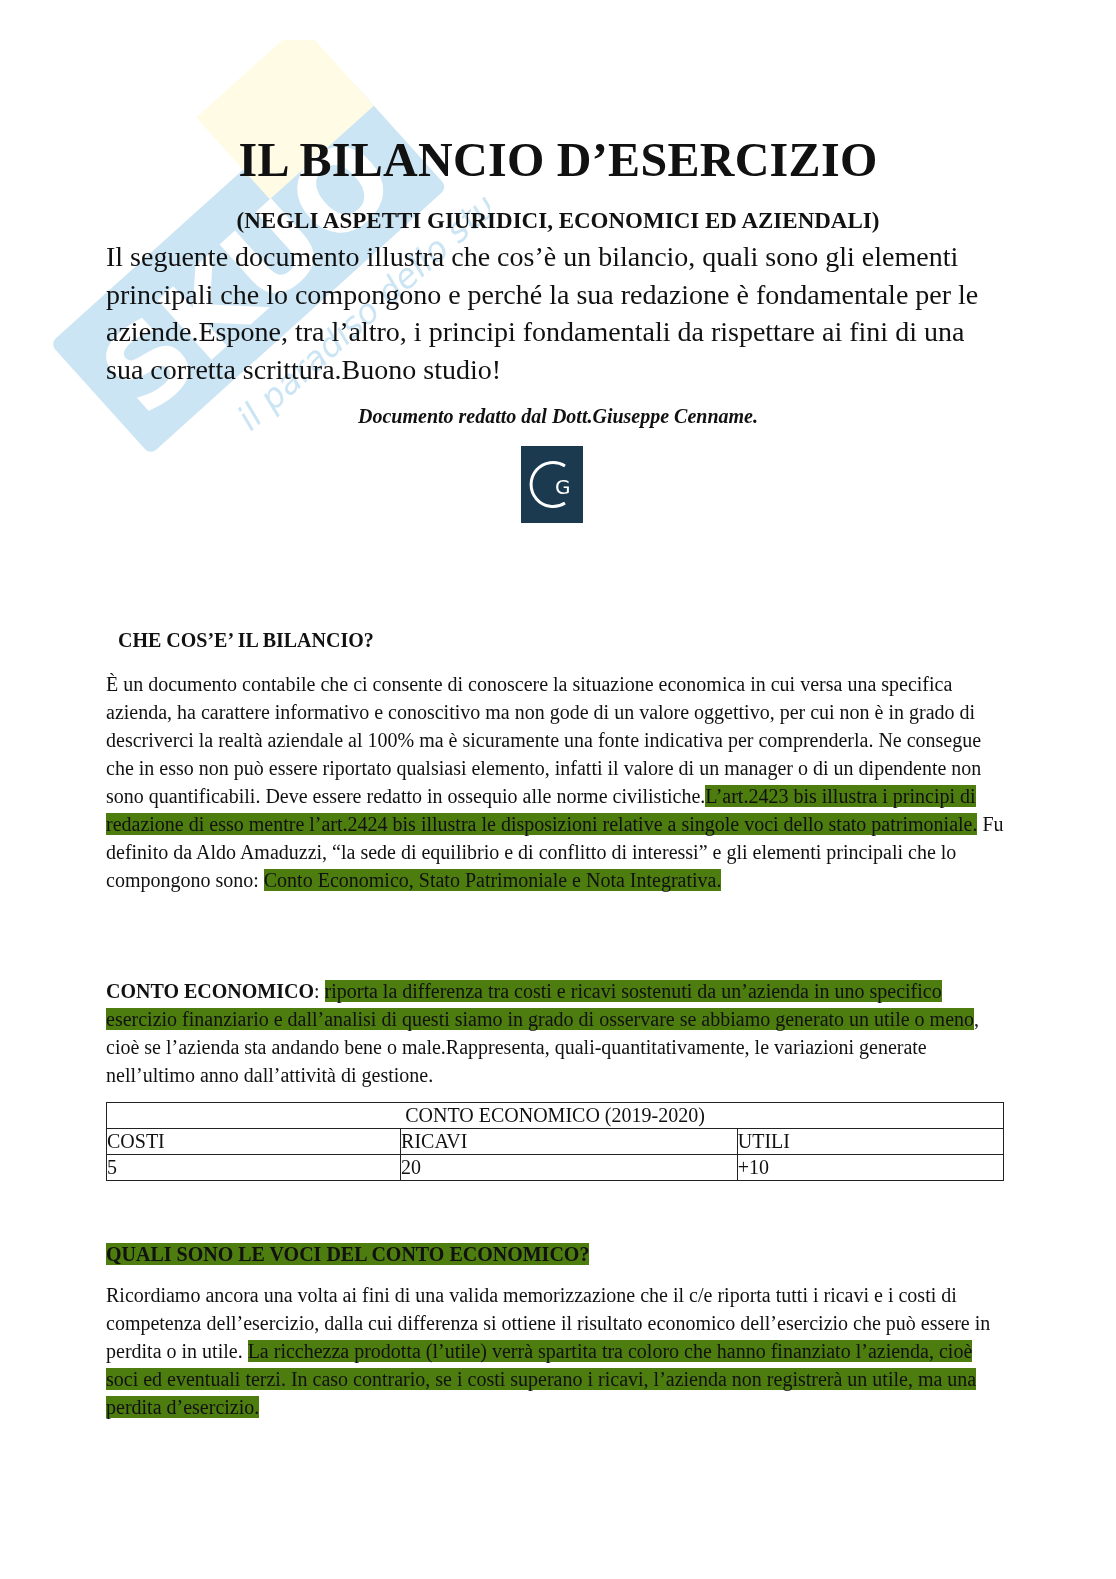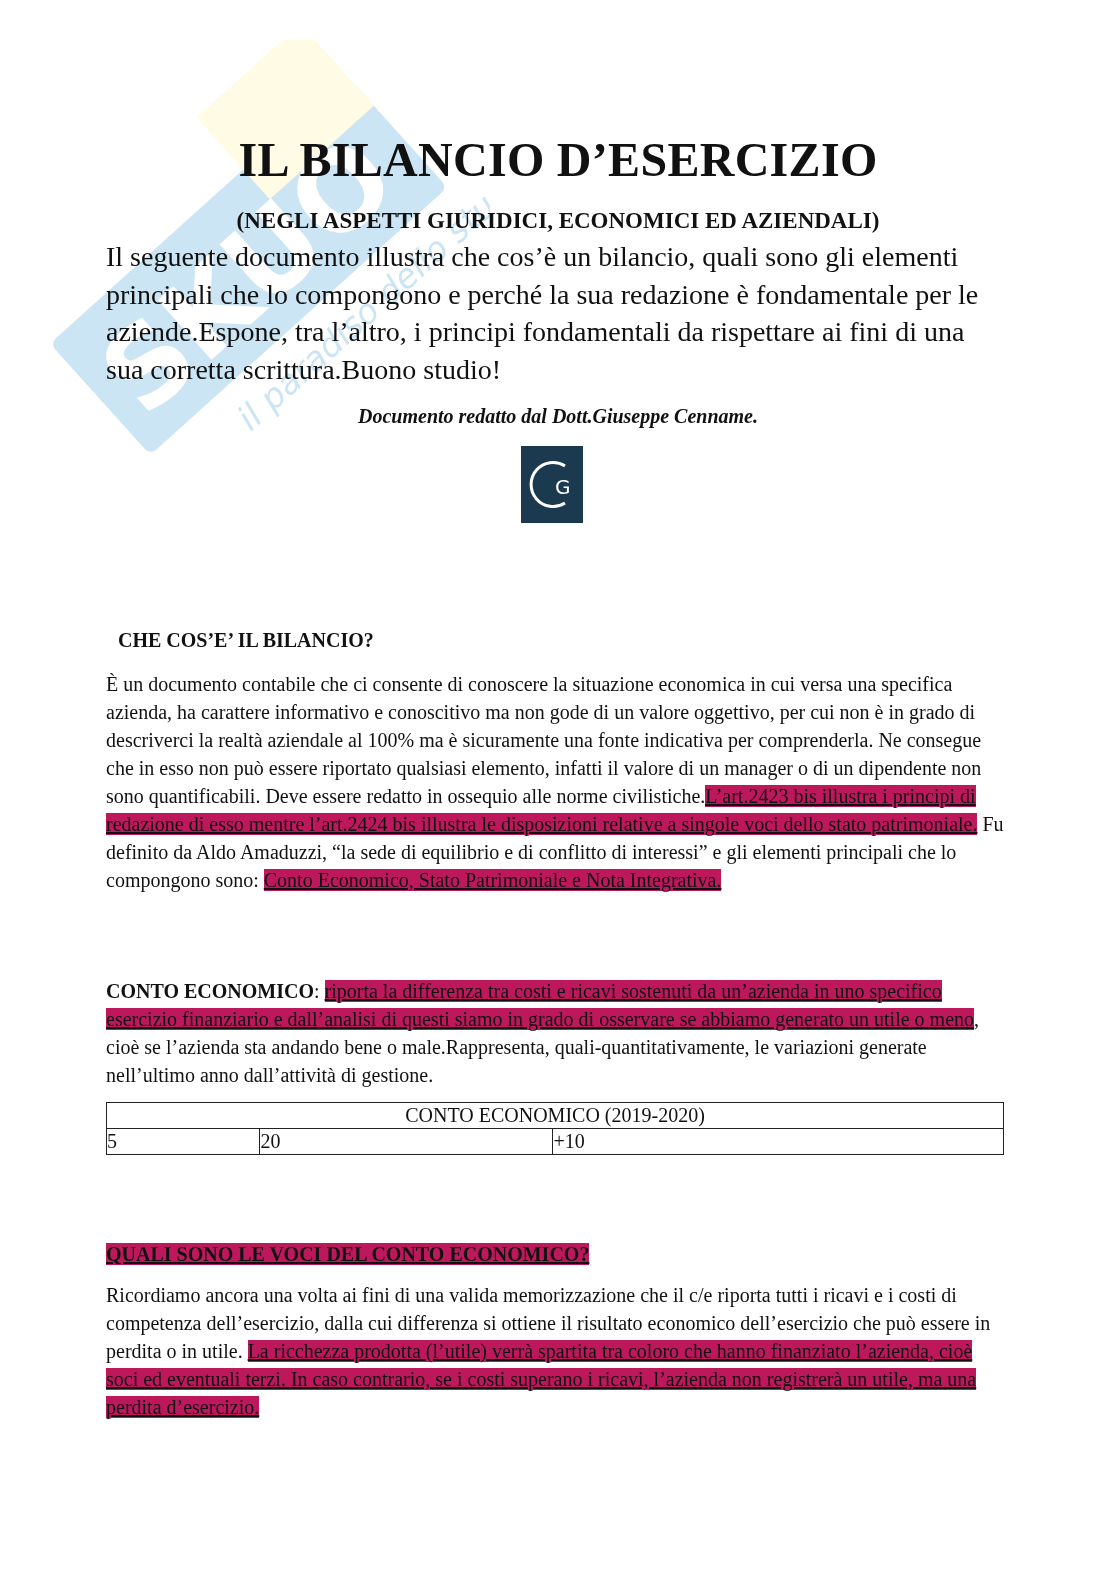--- a/index.html
+++ b/index.html
@@ -7,21 +7,21 @@
          font-family: "Liberation Serif", "DejaVu Serif", serif; color: #111; }
   .watermark { position: absolute; left: 20px; top: 40px; width: 470px; height: 480px; pointer-events: none; }
   .abs { position: absolute; }
   .title { left: 0; width: 1116px; top: 132px; text-align: center; font-weight: bold; font-size: 48px; letter-spacing: 0.3px; }
   .subtitle { left: 0; width: 1116px; top: 193px; text-align: center; font-weight: bold; font-size: 23px; margin-top: 15px; }
   .intro { left: 106px; top: 238px; width: 900px; font-size: 28px; line-height: 37.5px; }
   .author { left: 0; width: 1116px; top: 405px; text-align: center; font-style: italic; font-weight: bold; font-size: 20px; }
   .logo { left: 521px; top: 446px; width: 62px; height: 77px; background: #1b3a4f; }
   .h2 { left: 118px; top: 629px; font-weight: bold; font-size: 20px; }
   .para { left: 106px; width: 900px; font-size: 20px; line-height: 28px; }
-  .hl { background: #be185d; text-decoration: underline; }
+  .hl { background: #4d7c0f; }
   .b { font-weight: bold; }
   table.ce { position: absolute; left: 106px; top: 1102px; width: 898px; border-collapse: collapse; font-size: 20px; }
   table.ce td { border: 1.5px solid #222; padding: 0 0; height: 25px; line-height: 25px; }
   table.ce td.head { text-align: center; }
   .h3 { left: 106px; top: 1211px; font-weight: bold; font-size: 20px; margin-top: 32px; }
 </style>
 </head>
 <body>
 
 <svg class="watermark" viewBox="0 0 470 480">
@@ -48,20 +48,25 @@
 <div class="abs para" style="top:670px"><span>È un documento contabile che ci consente di conoscere la situazione economica in cui versa una specifica azienda, ha carattere informativo e conoscitivo ma non gode di un valore oggettivo, per cui non è in grado di descriverci la realtà aziendale al 100% ma è sicuramente una fonte indicativa per comprenderla. Ne consegue che in esso non può essere riportato qualsiasi elemento, infatti il valore di un manager o di un dipendente non sono quantificabili. Deve essere redatto in ossequio alle norme civilistiche.</span><span class="hl">L’art.2423 bis illustra i principi di redazione di esso mentre l’art.2424 bis illustra le disposizioni relative a singole voci dello stato patrimoniale.</span><span> Fu definito da Aldo Amaduzzi, “la sede di equilibrio e di conflitto di interessi” e gli elementi principali che lo compongono sono: </span><span class="hl">Conto Economico, Stato Patrimoniale e Nota Integrativa.</span></div>
 
 <div class="abs para" style="top:977px"><span class="b">CONTO ECONOMICO</span><span>: </span><span class="hl">riporta la differenza tra costi e ricavi sostenuti da un’azienda in uno specifico esercizio finanziario e dall’analisi di questi siamo in grado di osservare se abbiamo generato un utile o meno</span><span>, cioè se l’azienda sta andando bene o male.Rappresenta, quali-quantitativamente, le variazioni generate nell’ultimo anno dall’attività di gestione.</span></div>
 
 <table class="ce">
   <tbody>
       <tr>
         <td class="head" colspan="3">CONTO ECONOMICO (2019-2020)</td>
       </tr>
   <tr>
+    <td>COSTI</td>
+    <td>RICAVI</td>
+    <td>UTILI</td>
+  </tr>
+  <tr>
     <td>5</td>
     <td>20</td>
     <td>+10</td>
   </tr>
 </tbody>
   </table>
 
 <div class="abs h3"><span class="hl">QUALI SONO LE VOCI DEL CONTO ECONOMICO?</span></div>
 <div class="abs para" style="top:1281px"><span>Ricordiamo ancora una volta ai fini di una valida memorizzazione che il c/e riporta tutti i ricavi e i costi di competenza dell’esercizio, dalla cui differenza si ottiene il risultato economico dell’esercizio che può essere in perdita o in utile. </span><span class="hl">La ricchezza prodotta (l’utile) verrà spartita tra coloro che hanno finanziato l’azienda, cioè soci ed eventuali terzi. In caso contrario, se i costi superano i ricavi, l’azienda non registrerà un utile, ma una perdita d’esercizio.</span></div>
 

